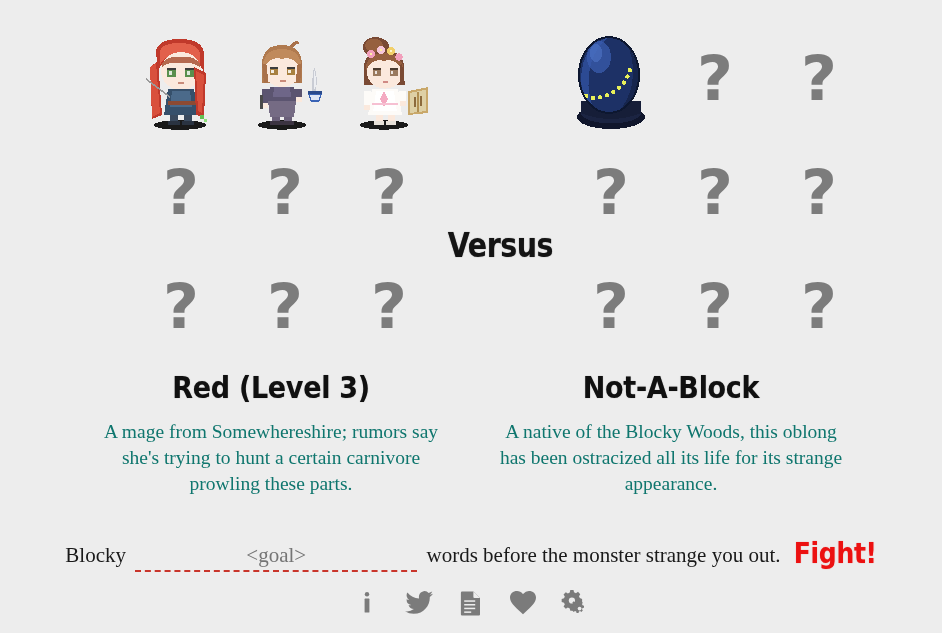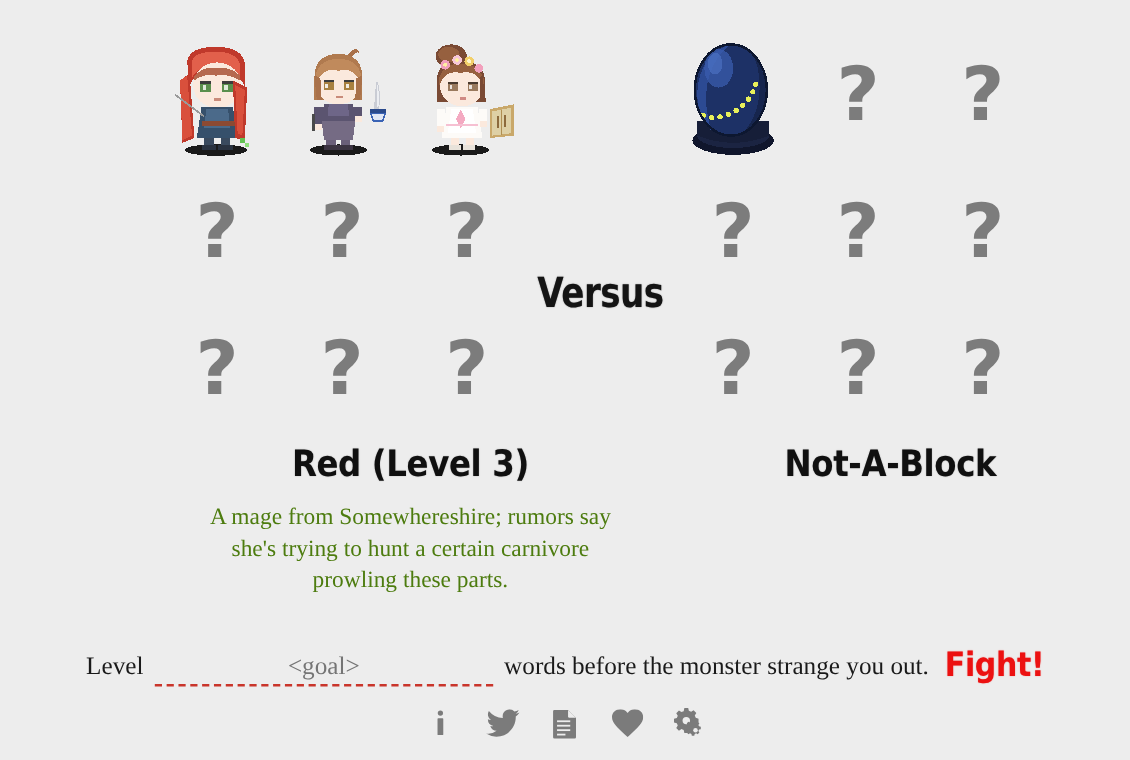--- a/index.html
+++ b/index.html
@@ -88,21 +88,21 @@
     letter-spacing: -0.5px;
     transform: scaleY(1.15) scaleX(0.95);
     text-shadow: 0 0 1px rgba(0,0,0,0.5);
     white-space: nowrap;
   }
 
   
   .info-row {
     display: flex;
     flex-direction: row;
-    justify-content: flex-end;
+    justify-content: center;
     margin-top: 4px;
   }
   .info-col {
     width: 400px;
     text-align: center;
     padding: 0 12px;
     box-sizing: border-box;
   }
   .char-name {
     font-family: "DejaVu Sans", sans-serif;
@@ -111,21 +111,21 @@
     color: #101010;
     margin: 0 0 8px 0;
     transform: scaleY(1.12);
     letter-spacing: -0.3px;
     text-shadow: 0 0 1px rgba(0,0,0,0.35);
   }
   .char-desc {
     font-family: "Liberation Serif", serif;
     font-size: 19.5px;
     line-height: 1.33;
-    color: #4d7c0f;
+    color: #0f766e;
     margin: 16px;
   }
 
   
   .goal-line {
     margin-top: 26px;
     text-align: center;
     font-family: "Liberation Serif", serif;
     font-size: 21px;
     color: #1a1a1a;
@@ -426,25 +426,26 @@
     </div>
   </div>
 
   <div class="info-row">
     <div class="info-col">
       <div class="char-name">Red (Level 3)</div>
       <div class="char-desc">A mage from Somewhereshire; rumors say she's trying to hunt a certain carnivore prowling these parts.</div>
     </div>
     <div class="info-col">
       <div class="char-name">Not-A-Block</div>
+      <div class="char-desc">A native of the Blocky Woods, this oblong has been ostracized all its life for its strange appearance.</div>
     </div>
   </div>
 
   <div class="goal-line">
-    <span>Level</span>
+    <span>Blocky</span>
     <input class="goal-field" type="text" placeholder="&lt;goal&gt;" style="">
     <span>words before the monster strange you out.</span>
     <button class="fight-btn">Fight!</button>
   </div>
 
   <div class="icon-bar">
 
     <button class="icon-btn">
       <svg width="20" height="24" viewBox="0 0 20 24">
         <circle cx="10" cy="3.2" r="2.2"></circle>

